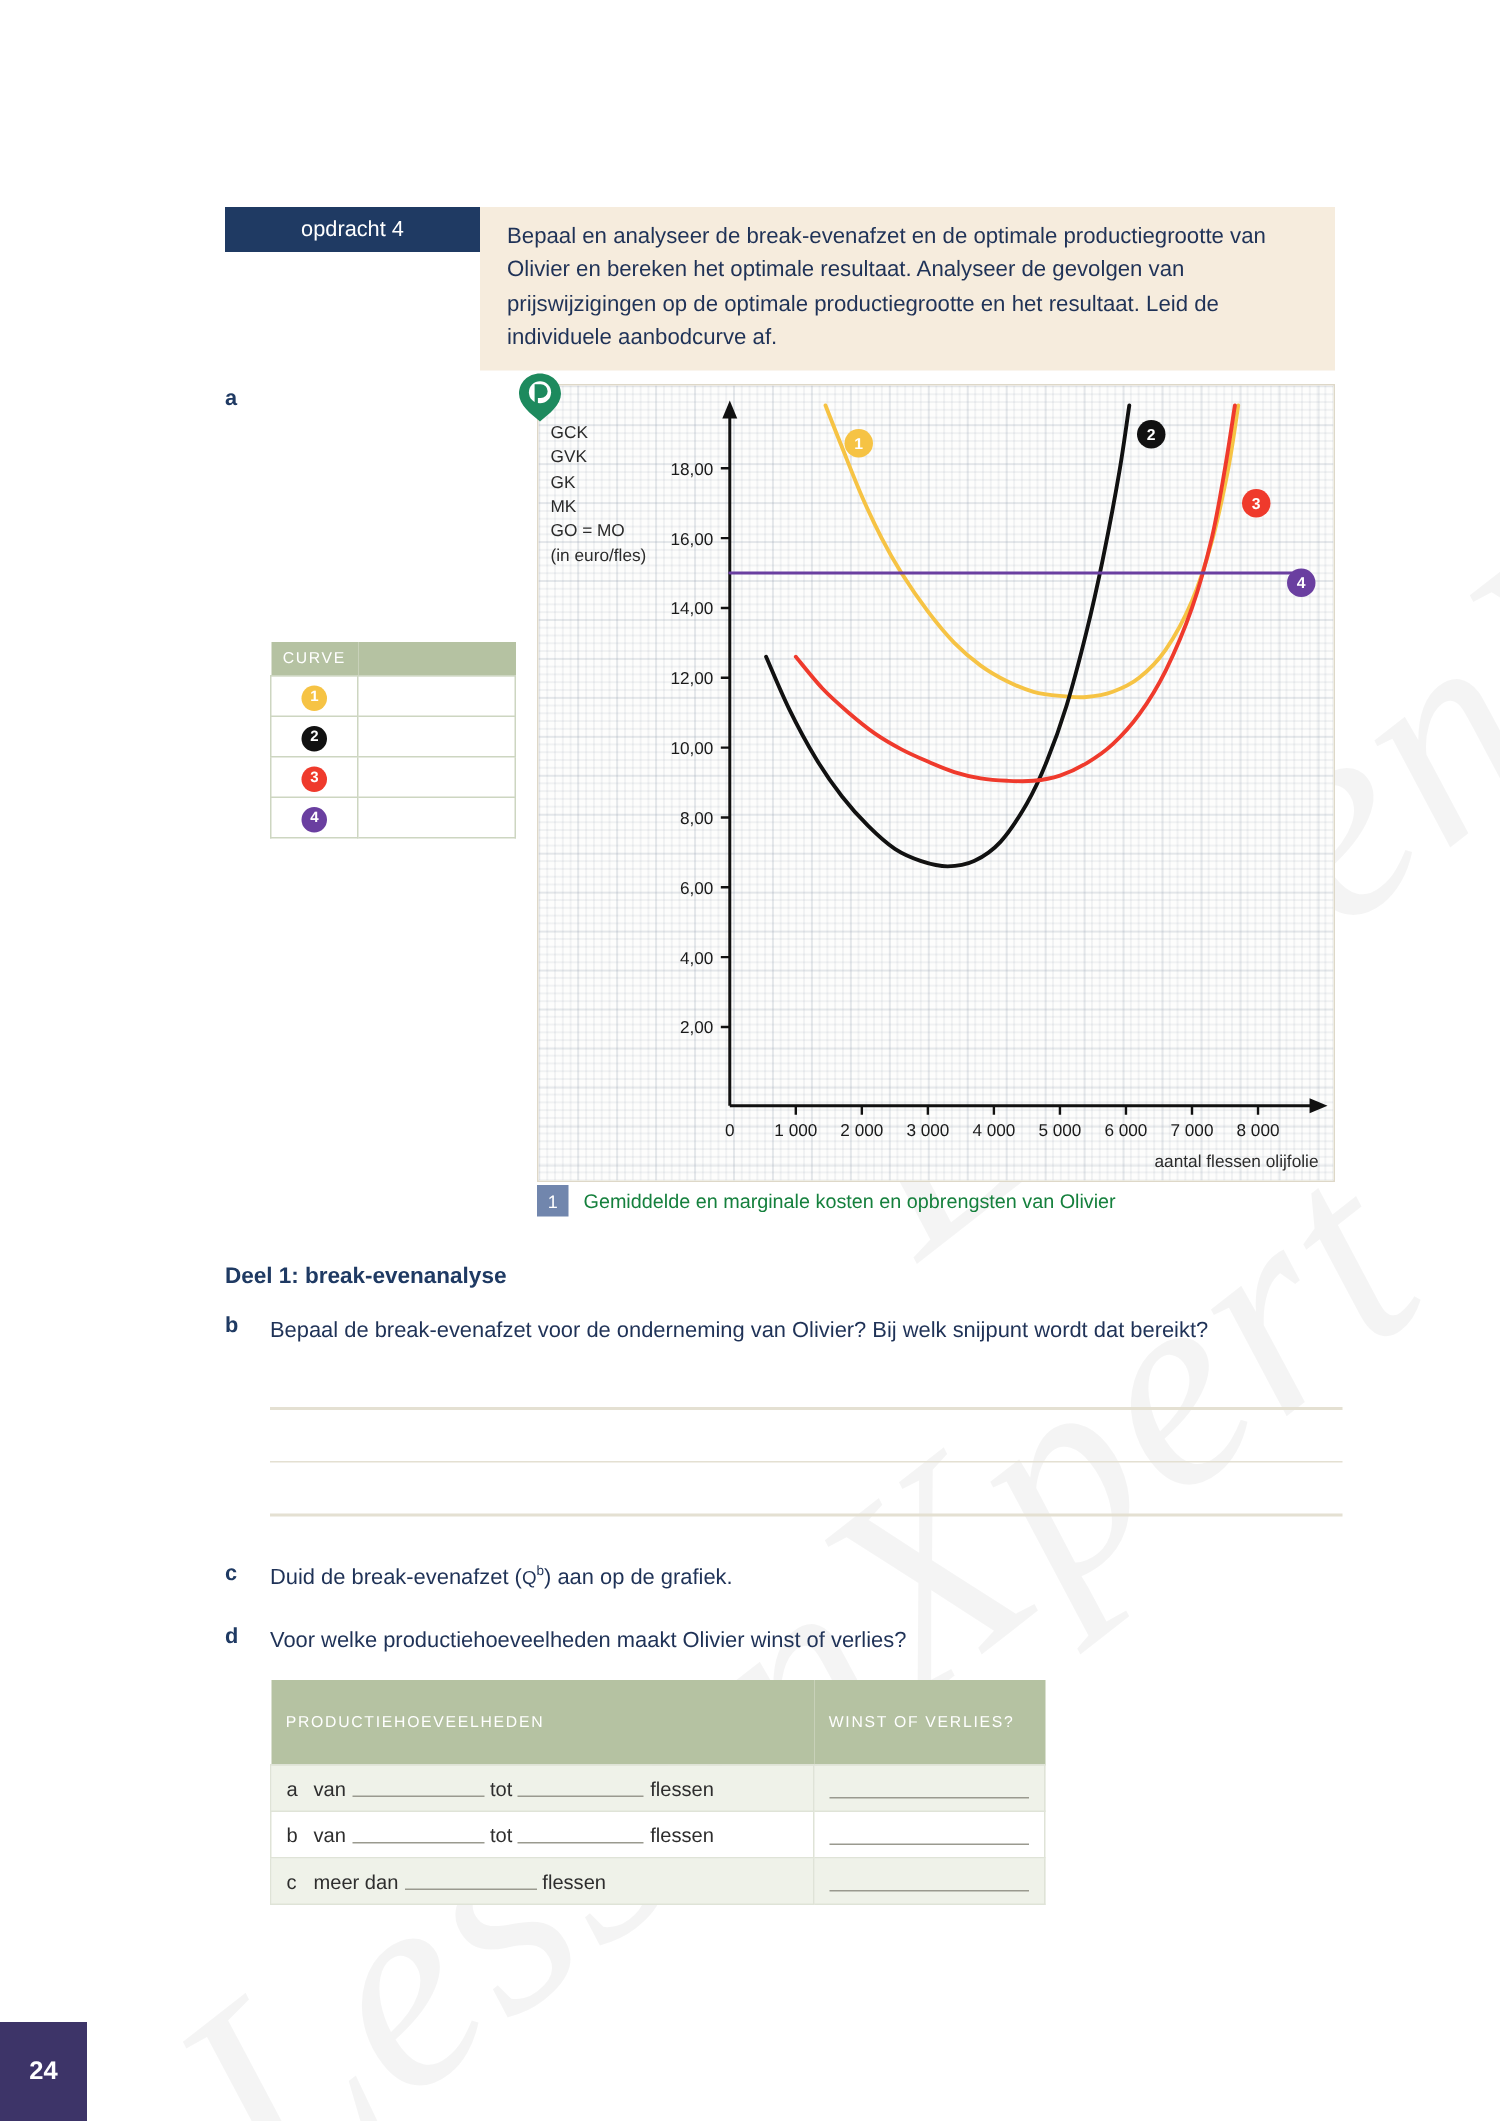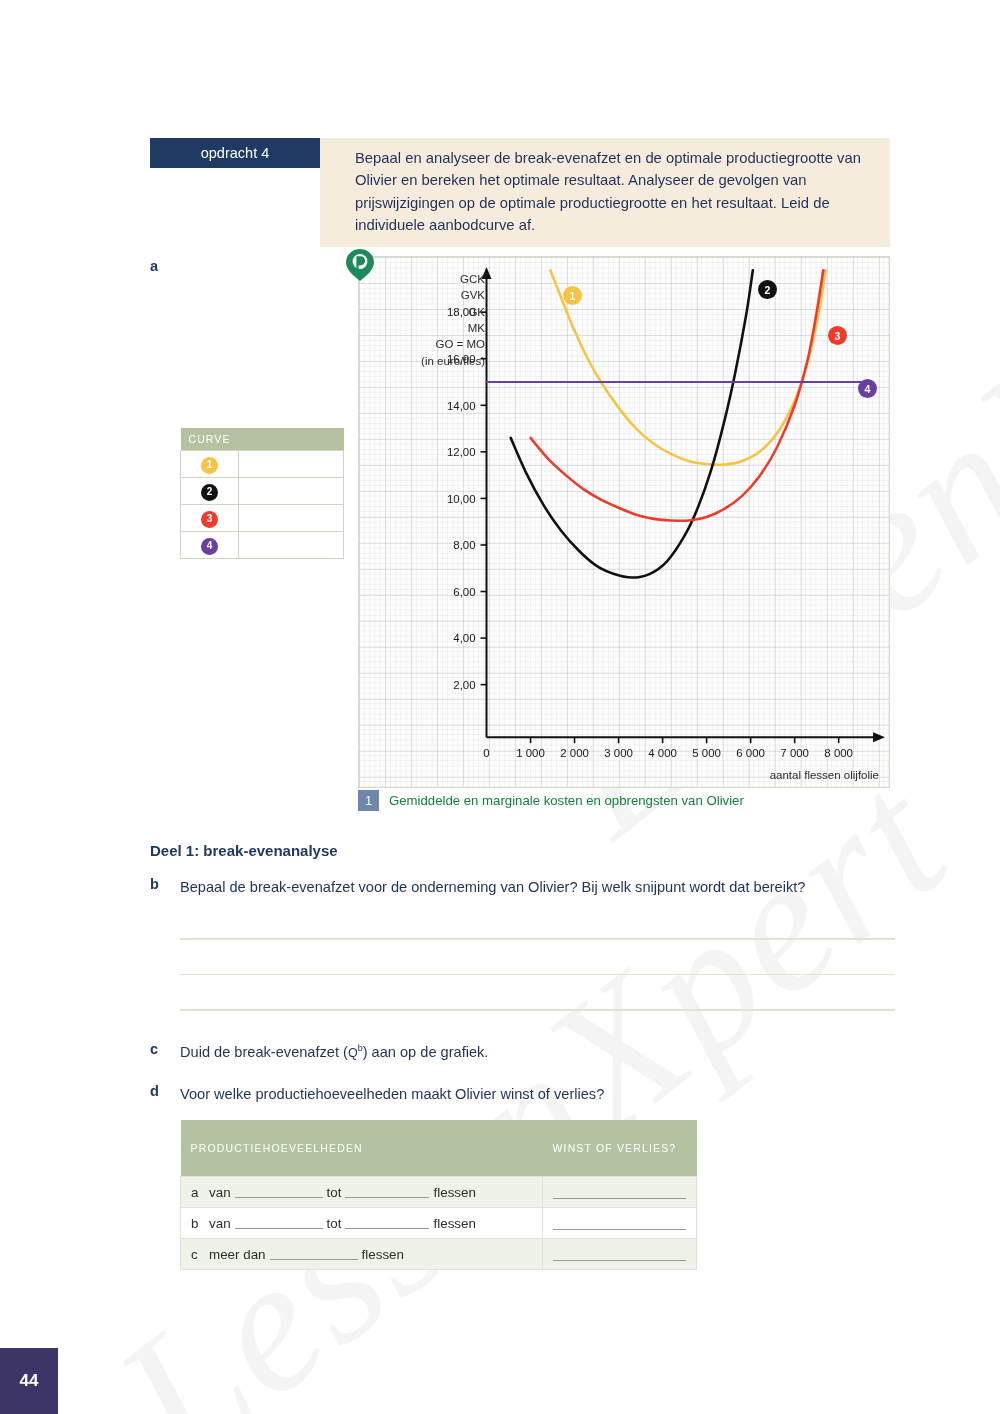--- a/index.html
+++ b/index.html
@@ -40,21 +40,21 @@
     width: 170px; height: 30px;
     background: #1f3a63;
     color: #ffffff;
     font-size: 14.5px;
     display: flex; align-items: center; justify-content: center;
     flex: none;
   }
   .opdracht-body {
     flex: 1;
     background: #f6ecdd;
-    padding: 9px 18px 10px 35px;
+    padding: 9px 18px 10px 18px;
     font-size: 14.8px;
     line-height: 1.52;
     color: #1f3257;
   }
 
   
   .qa-block {
     position: absolute; left: 150px; top: 258px;
     width: 200px; z-index: 2;
   }
@@ -116,23 +116,23 @@
       linear-gradient(to right,  rgba(150,160,175,0.12) 1px, transparent 1px),
       linear-gradient(to bottom, rgba(150,160,175,0.12) 1px, transparent 1px),
       linear-gradient(to right,  rgba(140,152,170,0.24) 1px, transparent 1px),
       linear-gradient(to bottom, rgba(140,152,170,0.24) 1px, transparent 1px);
     background-size: 5.2px 5.2px, 5.2px 5.2px, 26px 26px, 26px 26px;
   }
   .chart-svg { position: absolute; inset: 0; }
 
   .axis-caption {
     position: absolute;
-    left: 8px; top: 14px;
+    left: 8px; top: 24px;
     width: 118px;
-    text-align: right;
+    text-align: left;
     font-size: 11.5px;
     line-height: 1.42;
     color: #2b2b2b;
     font-family: "Liberation Sans", sans-serif;
   }
   .xaxis-title {
     position: absolute; right: 10px; bottom: 6px;
     font-size: 11.5px; color: #2b2b2b;
   }
 
@@ -453,13 +453,13 @@
           <span>flessen</span>
         </span>
       </td>
       <td>
         <span class="blank-full"></span>
       </td>
     </tr>
   </tbody>
 </table>
 
-<div class="page-num">44</div>
+<div class="page-num">24</div>
 
 </body></html>

